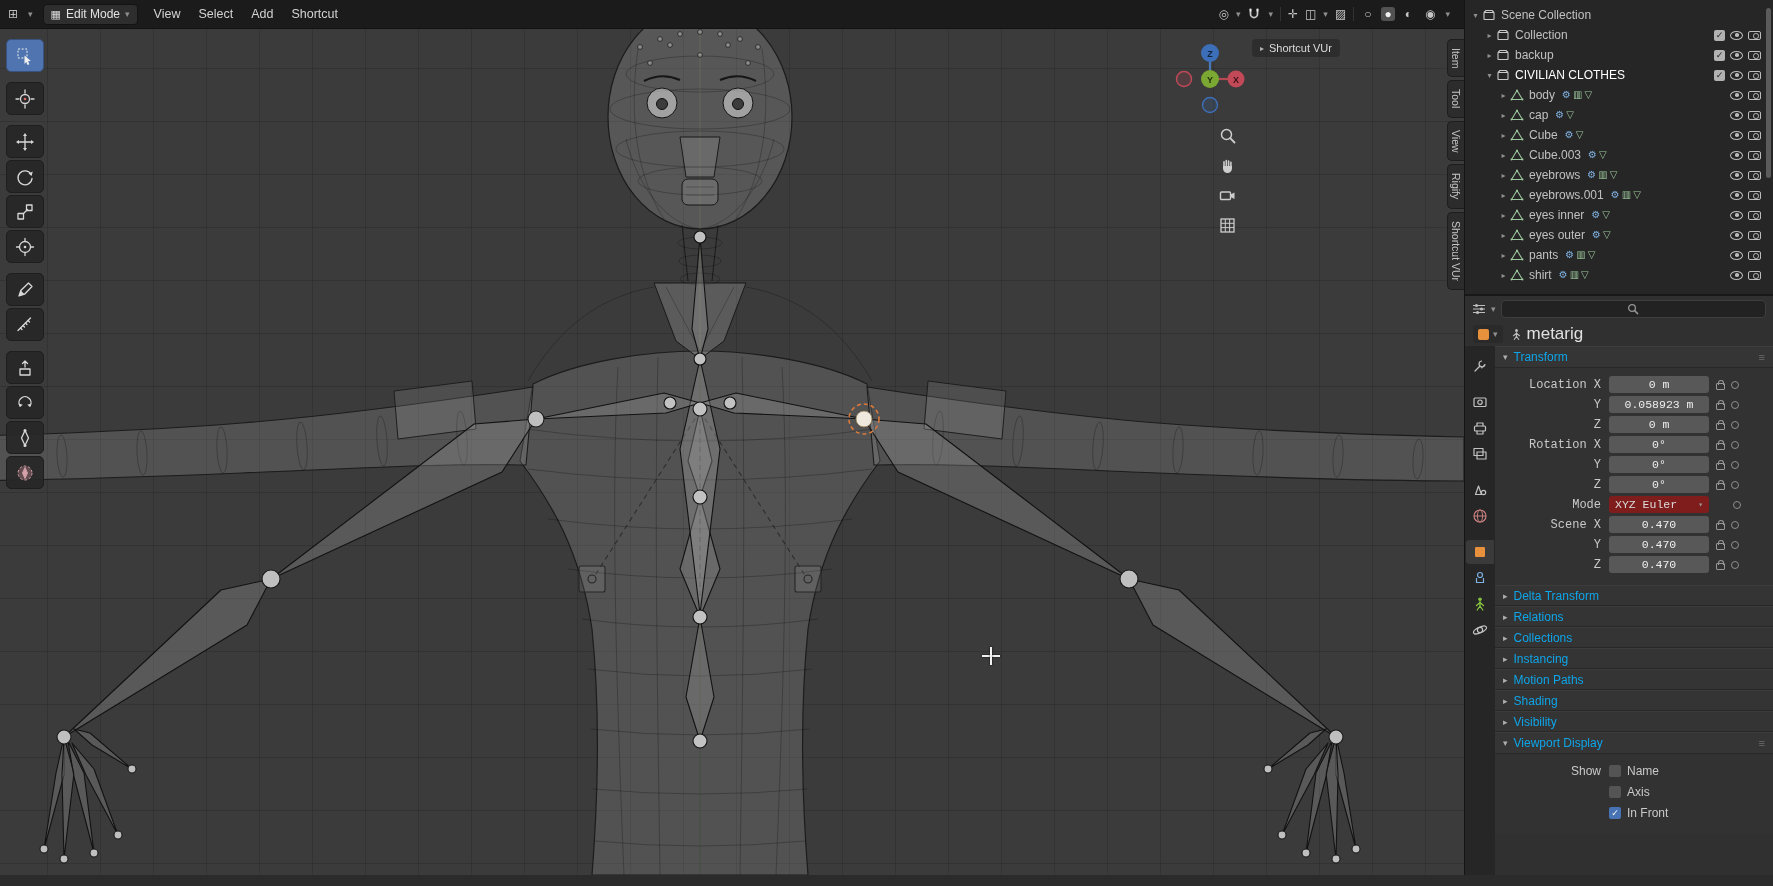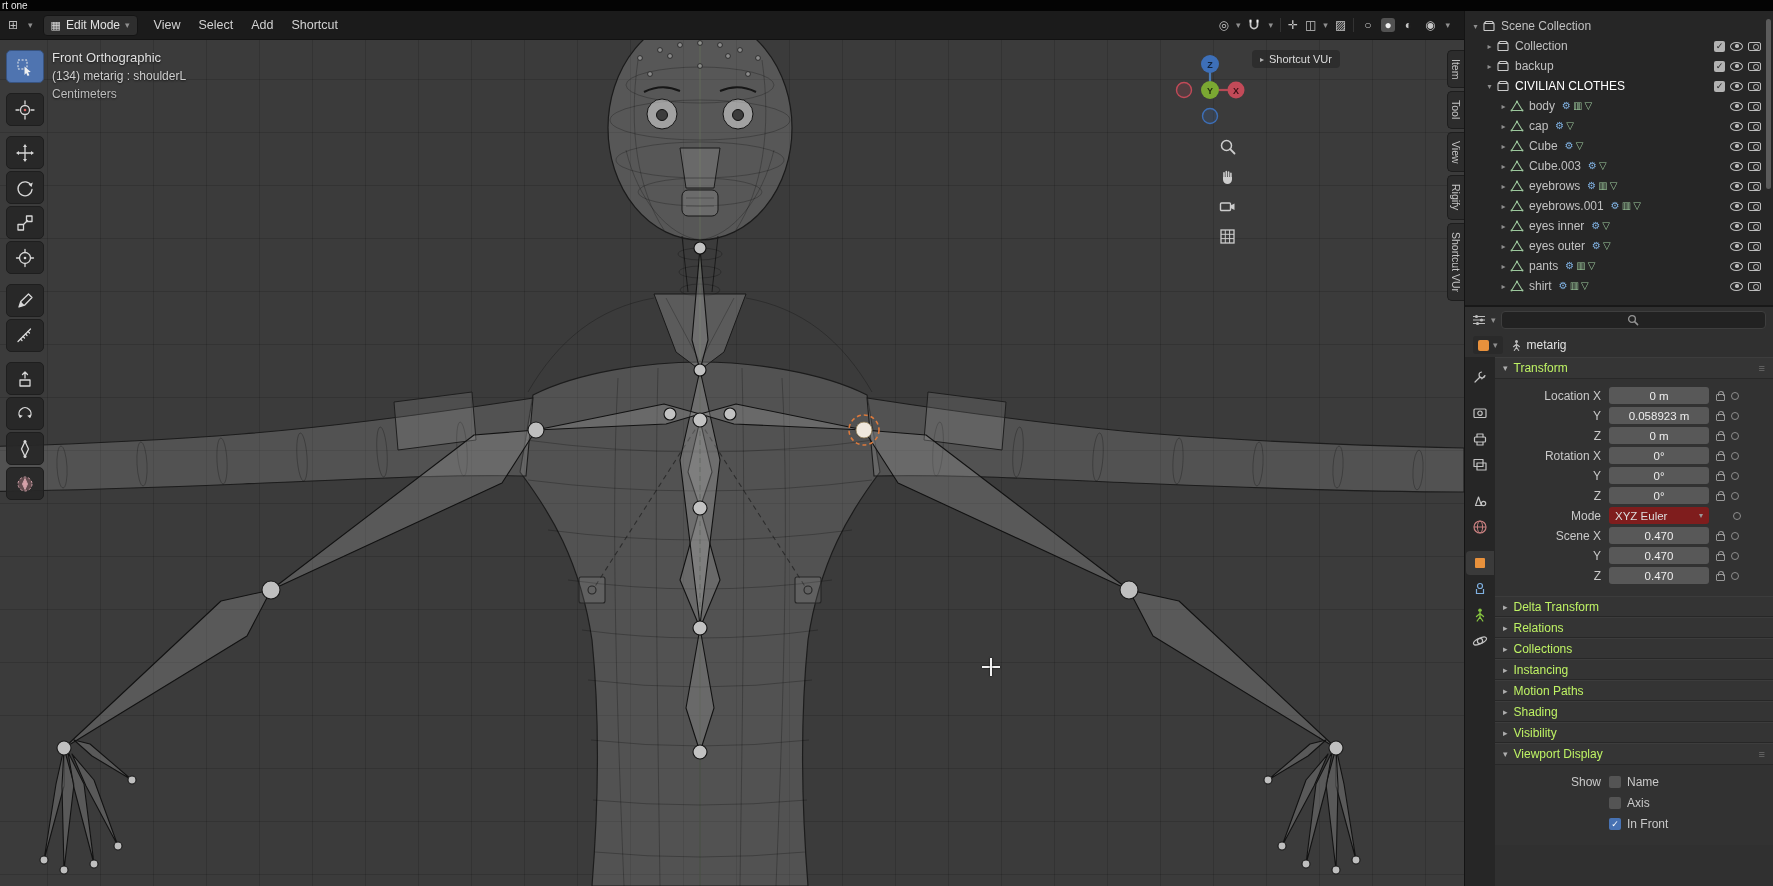--- a/index.html
+++ b/index.html
@@ -85,57 +85,54 @@
   .o-scrollbar{position:absolute;right:2px;top:8px;width:5px;height:170px;background:#5b5b5b;border-radius:2.5px;}
   
   .properties{flex:1;display:flex;flex-direction:column;background:#303030;overflow:hidden;}
   .props-header{height:26px;display:flex;align-items:center;gap:5px;padding:0 7px;flex:none;}
   .props-ed-icon svg{width:14px;height:14px;display:block;}
   .search{flex:1;height:18px;background:#222222;border:1px solid #3e3e3e;border-radius:4px;display:flex;align-items:center;justify-content:center;}
   .search svg{width:12px;height:12px;opacity:0.75;}
   .bread-row{height:24px;display:flex;align-items:center;gap:7px;padding:0 8px;flex:none;}
   .bc-chip{display:flex;align-items:center;gap:4px;background:#2a2a2a;border-radius:3px;padding:1px 5px;height:18px;}
   .bc-cube{width:11px;height:11px;background:#e8913c;border-radius:2px;}
-  .bc-obj{display:flex;align-items:center;gap:4px;color:#e0e0e0;font-size:12px;}
+  .bc-obj{display:flex;align-items:center;gap:4px;color:#e0e0e0;font-size:17px;}
   .bc-obj svg{width:13px;height:13px;}
   .props-body{flex:1;display:flex;min-height:0;}
   #props-tabs{width:30px;background:#262626;padding-top:8px;display:flex;flex-direction:column;align-items:center;flex:none;}
   .ptab{width:28px;height:24px;display:flex;align-items:center;justify-content:center;margin-bottom:2px;cursor:pointer;border-radius:4px 0 0 4px;}
   .ptab.grp{margin-top:10px;}
   .ptab.active{background:#3a3a3a;}
   .ptab svg{width:16px;height:16px;}
   .panels{flex:1;overflow:hidden;display:flex;flex-direction:column;}
   .panel-header{height:22px;display:flex;align-items:center;gap:6px;padding-left:8px;background:#353535;border-top:1px solid #3d3d3d;border-bottom:1px solid #282828;cursor:pointer;flex:none;}
   .pcaret{font-size:9px;color:#aeaeae;}
-  .ptitle{font-size:12px;color:#bef264;}
+  .ptitle{font-size:12px;color:#0ea5e9;}
   .pgrip{margin-left:auto;margin-right:8px;color:#6d6d6d;font-size:11px;}
   .panel-body{background:#323232;padding:7px 6px 10px 0;}
-  .t-row{display:flex;align-items:center;height:19px;margin-bottom:1px;}
+  .t-row{display:flex;align-items:center;height:19px;margin-bottom:1px;font-family:Liberation Mono, monospace;}
   .t-row.tgap2{}
   .t-label{width:106px;text-align:right;margin-right:8px;color:#c9c9c9;font-size:12px;flex:none;}
   .field{width:100px;height:17px;background:#585858;border-radius:3px;color:#eeeeee;font-size:11.5px;display:flex;align-items:center;justify-content:center;cursor:pointer;}
   .dropdown{width:100px;height:17px;background:#7f1d1d;border-radius:3px;color:#dddddd;font-size:11.5px;display:flex;align-items:center;justify-content:space-between;padding:0 6px;cursor:pointer;}
   .dd-caret{font-size:8px;color:#9a9a9a;}
   .lock{width:9px;height:7px;border:1px solid #979797;border-radius:1px;position:relative;margin-left:7px;margin-top:3px;flex:none;}
   .lock::before{content:'';position:absolute;top:-4px;left:1px;width:4px;height:4px;border:1px solid #979797;border-bottom:none;border-radius:3px 3px 0 0;}
   .lock-spacer{width:18px;flex:none;}
   .dec{width:8px;height:8px;border:1.5px solid #8d8d8d;border-radius:50%;margin-left:6px;flex:none;}
   .cpanel{height:21px;display:flex;align-items:center;gap:6px;padding-left:8px;background:#343434;border-top:1px solid #3c3c3c;border-bottom:1px solid #272727;color:#d2d2d2;font-size:12px;cursor:pointer;flex:none;}
   .v-row{display:flex;align-items:center;height:20px;margin-bottom:1px;}
   .pcheck{width:12px;height:12px;border-radius:2px;background:#545454;display:flex;align-items:center;justify-content:center;font-size:9px;color:transparent;cursor:pointer;flex:none;}
   .pcheck.on{background:#4772b3;color:#ffffff;}
   .v-opt{margin-left:6px;color:#c9c9c9;font-size:12px;}
 </style>
 </head>
 <body>
 
 <div class="app">
-  <div class="titlebar">
-    <span>rt one</span>
-  </div>
 
   <div class="workspace">
 
     <div class="main-col">
       <div class="vp-header">
         <span class="ed-icon">⊞</span>
         <span class="hcaret">▾</span>
         <div class="mode-chip">
           <span class="mc-icon">▦</span>
           <span class="mc-label">Edit Mode</span>
@@ -392,25 +389,20 @@
             <div class="tool">
               <span class="ticon">
                 <svg viewBox="0 0 20 20">
                   <circle cx="10" cy="10" r="7" stroke="#cfa0a8" stroke-dasharray="2.5 2" fill="rgba(205,140,150,0.35)"></circle>
                   <path d="M10 4.5 L12.5 10 L10 15.5 L7.5 10 Z" fill="#d8a0a8" stroke="#cfa0a8"></path>
                 </svg>
               </span>
             </div>
           </div>
 
-        <div class="vp-overlay">
-          <div class="l1">Front Orthographic</div>
-          <div class="l2">(134) metarig : shoulderL</div>
-          <div class="l3">Centimeters</div>
-        </div>
 
         <div class="gizmo">
           <svg viewBox="0 0 76 76">
             <line x1="38" y1="38" x2="38" y2="14" stroke="#4a7ab5" stroke-width="2.2"></line>
             <line x1="38" y1="38" x2="62" y2="38" stroke="#b54a55" stroke-width="2.2"></line>
             <circle cx="38" cy="12" r="9" fill="#3d6fb8"></circle>
               <text x="38" y="15.5" text-anchor="middle" font-size="9" font-weight="bold" fill="#10243e">Z</text>
             <circle cx="64" cy="38" r="8.5" fill="#c24a58"></circle>
               <text x="64" y="41.5" text-anchor="middle" font-size="9" font-weight="bold" fill="#3c1016">X</text>
             <circle cx="12" cy="38" r="7.5" fill="rgba(194,74,88,0.18)" stroke="#c24a58" stroke-width="1.4"></circle>

